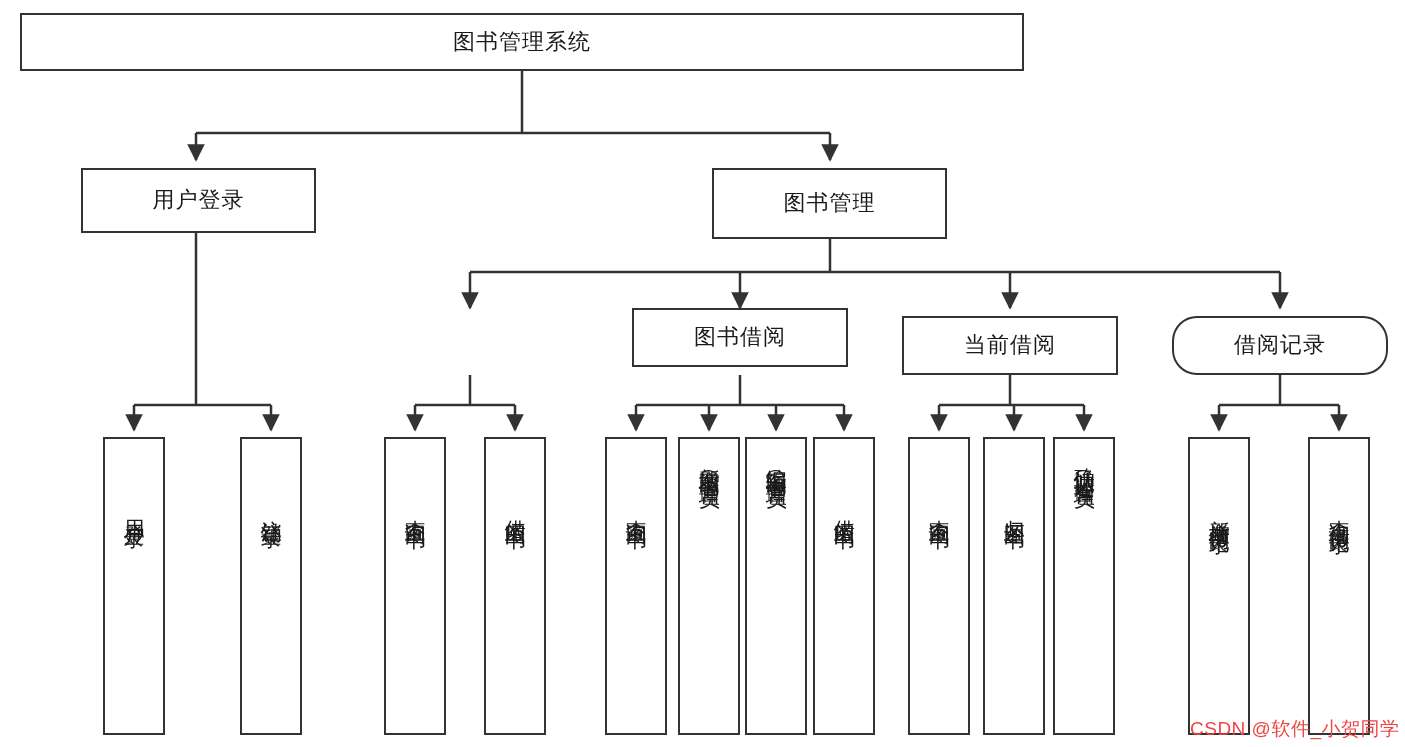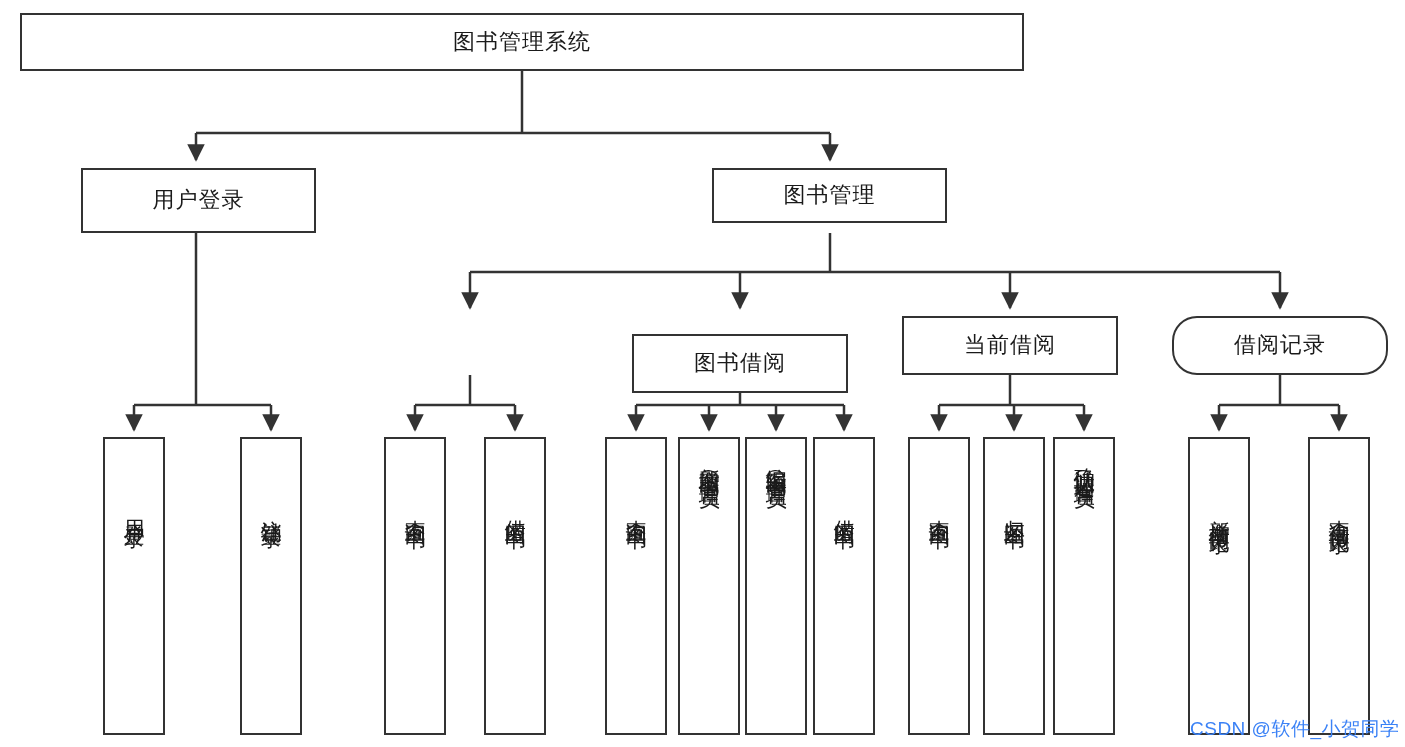--- a/index.html
+++ b/index.html
@@ -59,21 +59,21 @@
   }
   .node-v.mid .vtext {
     margin-top: 56px;
   }
   .node-v.tall .vtext {
     margin-top: 4px;
   }
   .watermark {
     position: absolute;
     font-size: 19px;
-    color: #3b82f6;
+    color: #ef4444;
     white-space: nowrap;
     z-index: 3;
     letter-spacing: 0.5px;
   }
 </style>
 </head>
 <body>
 
 <div id="diagram-root">
 
@@ -127,25 +127,25 @@
     </g>
   </svg>
 
   <div class="node node-h" style="left:20px; top:13px; width:1004px; height:58px;">
     <span>图书管理系统</span>
   </div>
 
   <div class="node node-h" style="left:81px; top:168px; width:235px; height:65px;">
     <span>用户登录</span>
   </div>
-  <div class="node node-h" style="left:712px; top:168px; width:235px; height:55px;">
+  <div class="node node-h" style="left:712px; top:168px; width:235px; height:71px;">
     <span>图书管理</span>
   </div>
 
-  <div class="node node-h" style="left:632px; top:334px; width:216px; height:59px;">
+  <div class="node node-h" style="left:632px; top:308px; width:216px; height:59px;">
     <span>图书借阅</span>
   </div>
   <div class="node node-h" style="left:902px; top:316px; width:216px; height:59px;text-align:center;">
     <span>当前借阅</span>
   </div>
   <div class="node node-h" style="left:1172px; top:316px; width:216px; height:59px;border-radius:25px;">
     <span>借阅记录</span>
   </div>
 
   <div class="node node-v mid" style="left:103px; top:437px; width:62px; height:298px;">

